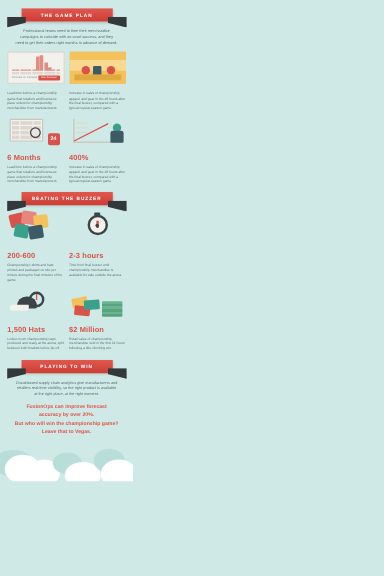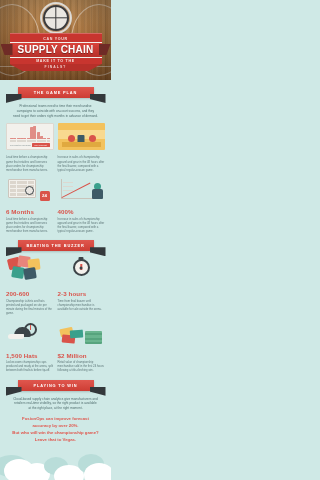--- a/index.html
+++ b/index.html
@@ -295,41 +295,20 @@
   .cta{
     text-align:center; font-size:4.3px; line-height:1.65; color:#e0574e;
     font-weight:bold; padding:0 9px; margin-top:4px;
   }
 </style>
 </head>
 <body>
 
 <div class="page">
 
-  <div class="hero">
-    <div class="court-arc"></div>
-    <div class="court-arc2"></div>
-    <div class="court-line"></div>
-    <div class="hero-vignette"></div>
-
-    <div class="emblem">
-      <div class="ball-wrap">
-        <div class="ball-ring"></div>
-        <div class="ball-badge"></div>
-      </div>
-      <div class="ribbon">
-        <div class="ribbon-tail-l"></div>
-        <div class="ribbon-tail-r"></div>
-        <div class="ribbon-top">Can Your</div>
-        <div class="ribbon-main">Supply Chain</div>
-        <div class="ribbon-sub">Make it to the</div>
-        <div class="ribbon-fin">Finals?</div>
-      </div>
-    </div>
-  </div>
 
   <div class="sec">
     <div class="banner-wrap">
       <div class="bt-l"></div>
       <div class="bt-r"></div>
       <div class="banner">The Game Plan</div>
     </div>
 
     <div class="body-copy">Professional teams need to time their merchandise campaigns to coincide with on-court success, and they need to get their orders right months in advance of demand.</div>
 

